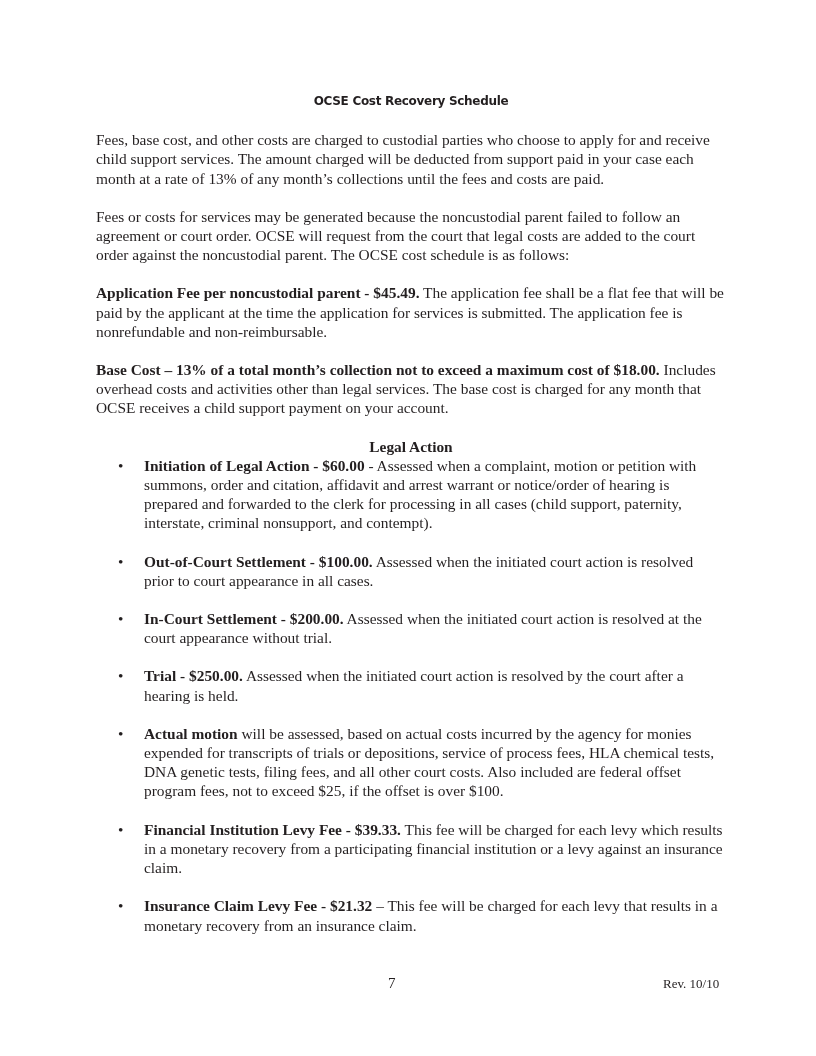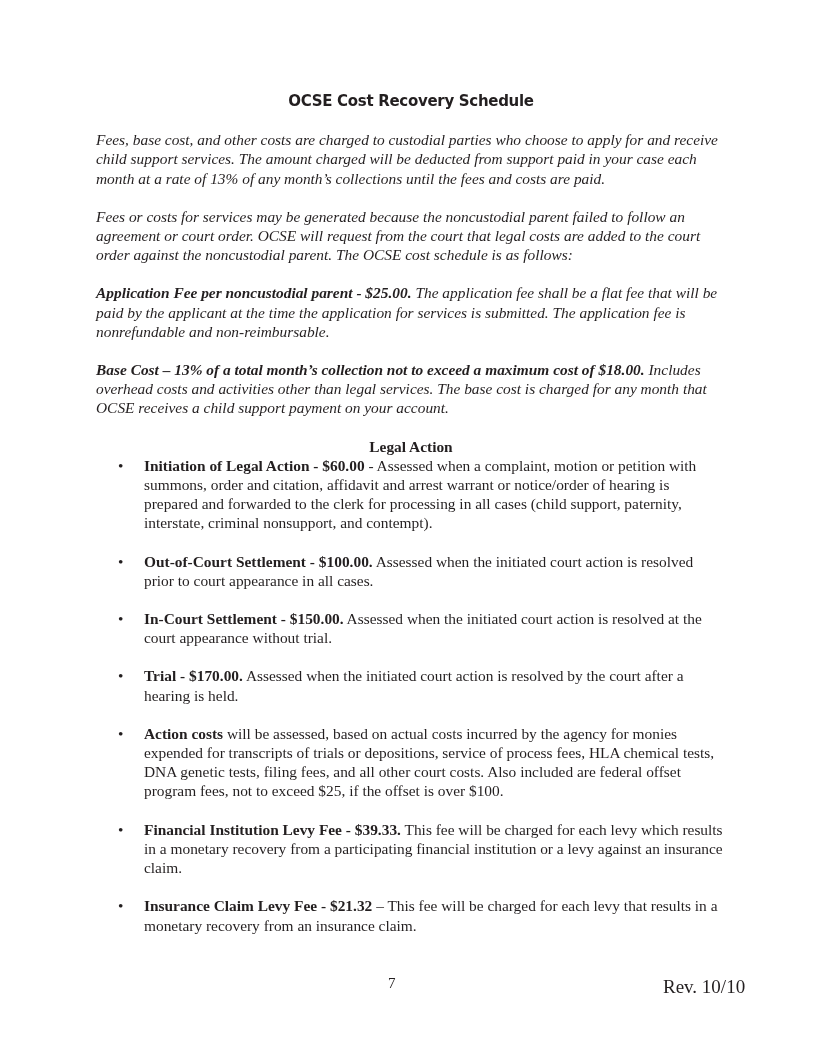--- a/index.html
+++ b/index.html
@@ -1,51 +1,51 @@
 <!DOCTYPE html>
 <html><head>
 <meta charset="utf-8">
 <style>
   html, body { margin: 0; padding: 0; background: #ffffff; }
   body { width: 816px; height: 1056px; position: relative; overflow: hidden; color: #231f20; }
   .page { position: absolute; left: 96px; top: 92px; width: 630px; font-family: "Liberation Serif", serif; font-size: 15.4px; line-height: 19.2px; }
-  .title { font-family: "DejaVu Sans", sans-serif; font-weight: bold; font-size: 15px; text-align: center; margin: 0 0 19px 0; letter-spacing: -0.3px; }
-  p { margin: 8px 0 19px 0; font-style: italic; }
+  .title { font-family: "DejaVu Sans", sans-serif; font-weight: bold; font-size: 12px; text-align: center; margin: 0 0 19px 0; letter-spacing: -0.3px; }
+  p { margin: 8px 0 19px 0; }
   b { font-weight: bold; }
   .heading { font-weight: bold; margin: 0; text-align: center; }
   ul { list-style: none; margin: 0; padding: 0; }
   li { position: relative; padding-left: 48px; margin: 0 0 19px 0; }
   li .bullet { position: absolute; left: 22px; top: 0; }
   .footer { position: absolute; top: 975px; left: 0; width: 816px; font-family: "Liberation Serif", serif; }
   .page-num { position: absolute; left: 388px; font-size: 15px; }
-  .rev { position: absolute; left: 663px; font-size: 19px; top: 1px; }
+  .rev { position: absolute; left: 663px; font-size: 13px; top: 1px; }
 </style>
 </head>
 <body>
 
 <div class="page">
   <div class="title">OCSE Cost Recovery Schedule</div>
 
   <p>Fees, base cost, and other costs are charged to custodial parties who choose to apply for and receive child support services. The amount charged will be deducted from support paid in your case each month at a rate of 13% of any month’s collections until the fees and costs are paid.</p>
   <p>Fees or costs for services may be generated because the noncustodial parent failed to follow an agreement or court order. OCSE will request from the court that legal costs are added to the court order against the noncustodial parent. The OCSE cost schedule is as follows:</p>
 
-  <p><b>Application Fee per noncustodial parent - $25.00.</b><span> The application fee shall be a flat fee that will be paid by the applicant at the time the application for services is submitted. The application fee is nonrefundable and non-reimbursable.</span></p>
+  <p><b>Application Fee per noncustodial parent - $45.49.</b><span> The application fee shall be a flat fee that will be paid by the applicant at the time the application for services is submitted. The application fee is nonrefundable and non-reimbursable.</span></p>
 
   <p><b>Base Cost – 13% of a total month’s collection not to exceed a maximum cost of $18.00.</b><span> Includes overhead costs and activities other than legal services. The base cost is charged for any month that OCSE receives a child support payment on your account.</span></p>
 
   <div class="heading">Legal Action</div>
   <ul>
     <li><span class="bullet">•</span><b>Initiation of Legal Action - $60.00</b><span> - Assessed when a complaint, motion or petition with summons, order and citation, affidavit and arrest warrant or notice/order of hearing is prepared and forwarded to the clerk for processing in all cases (child support, paternity, interstate, criminal nonsupport, and contempt).</span></li>
     <li><span class="bullet">•</span><b>Out-of-Court Settlement - $100.00.</b><span>  Assessed when the initiated court action is resolved prior to court appearance in all cases.</span></li>
-    <li><span class="bullet">•</span><b>In-Court Settlement - $150.00.</b><span>  Assessed when the initiated court action is resolved at the court appearance without trial.</span></li>
-    <li><span class="bullet">•</span><b>Trial - $170.00.</b><span>  Assessed when the initiated court action is resolved by the court after a hearing is held.</span></li>
+    <li><span class="bullet">•</span><b>In-Court Settlement - $200.00.</b><span>  Assessed when the initiated court action is resolved at the court appearance without trial.</span></li>
+    <li><span class="bullet">•</span><b>Trial - $250.00.</b><span>  Assessed when the initiated court action is resolved by the court after a hearing is held.</span></li>
   </ul>
 
   <ul>
-    <li><span class="bullet">•</span><b>Action costs</b><span> will be assessed, based on actual costs incurred by the agency for monies expended for transcripts of trials or depositions, service of process fees, HLA chemical tests, DNA genetic tests, filing fees, and all other court costs. Also included are federal offset program fees, not to exceed $25, if the offset is over $100.</span></li>
+    <li><span class="bullet">•</span><b>Actual motion</b><span> will be assessed, based on actual costs incurred by the agency for monies expended for transcripts of trials or depositions, service of process fees, HLA chemical tests, DNA genetic tests, filing fees, and all other court costs. Also included are federal offset program fees, not to exceed $25, if the offset is over $100.</span></li>
     <li><span class="bullet">•</span><b>Financial Institution Levy Fee - $39.33.</b><span>  This fee will be charged for each levy which results in a monetary recovery from a participating financial institution or a levy against an insurance claim.</span></li>
     <li><span class="bullet">•</span><b>Insurance Claim Levy Fee - $21.32</b><span> – This fee will be charged for each levy that results in a monetary recovery from an insurance claim.</span></li>
   </ul>
 </div>
 
 <div class="footer">
   <span class="page-num">7</span>
   <span class="rev">Rev. 10/10</span>
 </div>
 

